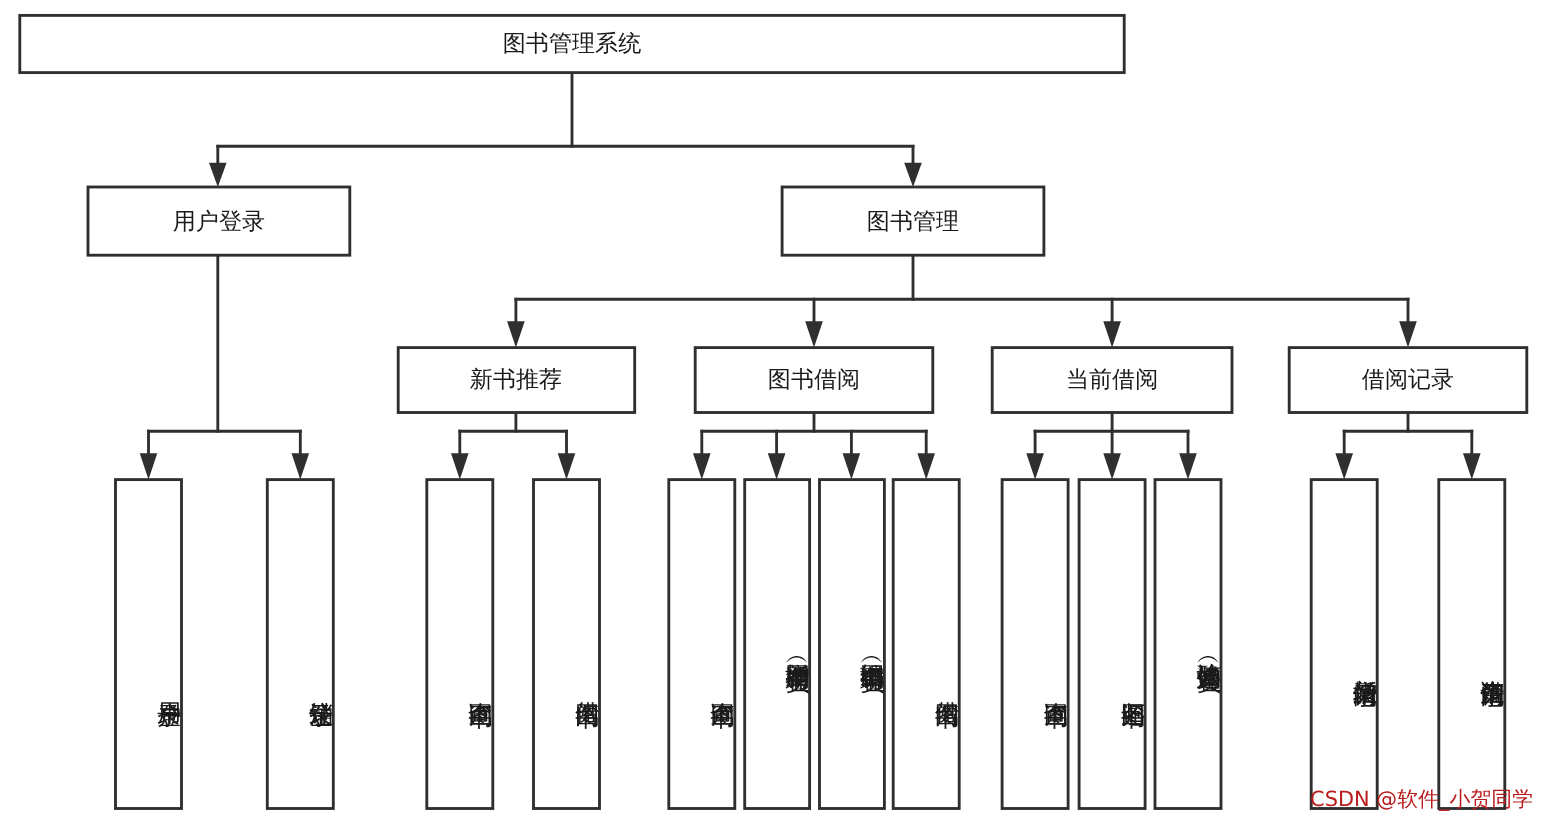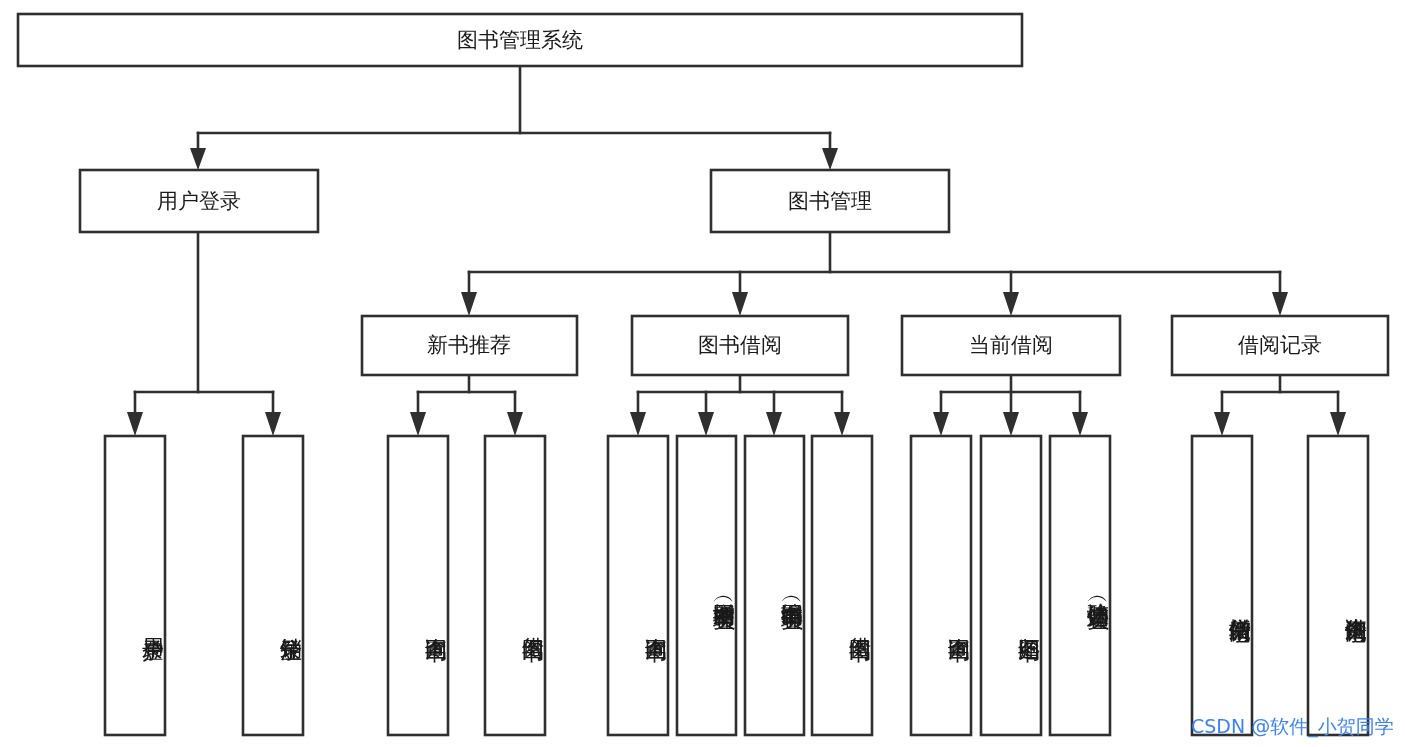--- a/index.html
+++ b/index.html
@@ -62,21 +62,21 @@
     align-items: flex-start;
     justify-content: center;
     letter-spacing: 1px;
     pointer-events: none;
     user-select: none;
   }
   .watermark {
     position: absolute;
     font-family: "DejaVu Sans", "Liberation Sans", sans-serif;
     font-size: 19px;
-    color: #3b82f6;
+    color: #b91c1c;
     white-space: nowrap;
     user-select: none;
   }
 </style>
 </head>
 <body>
 
 <div id="diagram-root">
 
   <svg class="diagram-svg" viewBox="0 0 1405 747">

